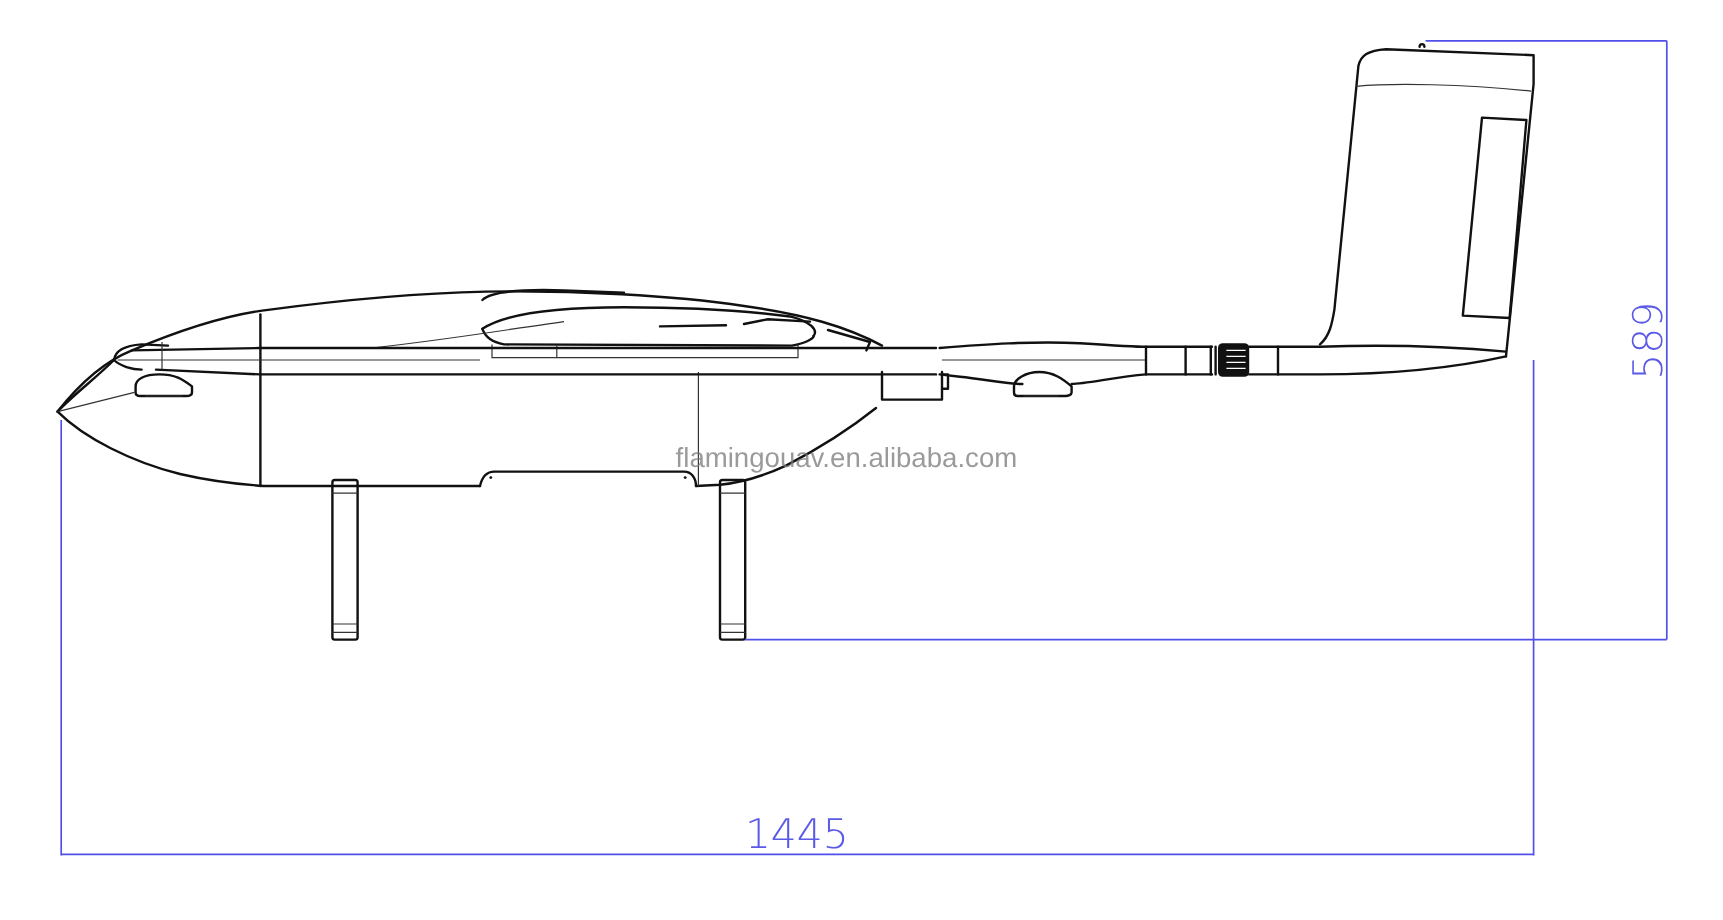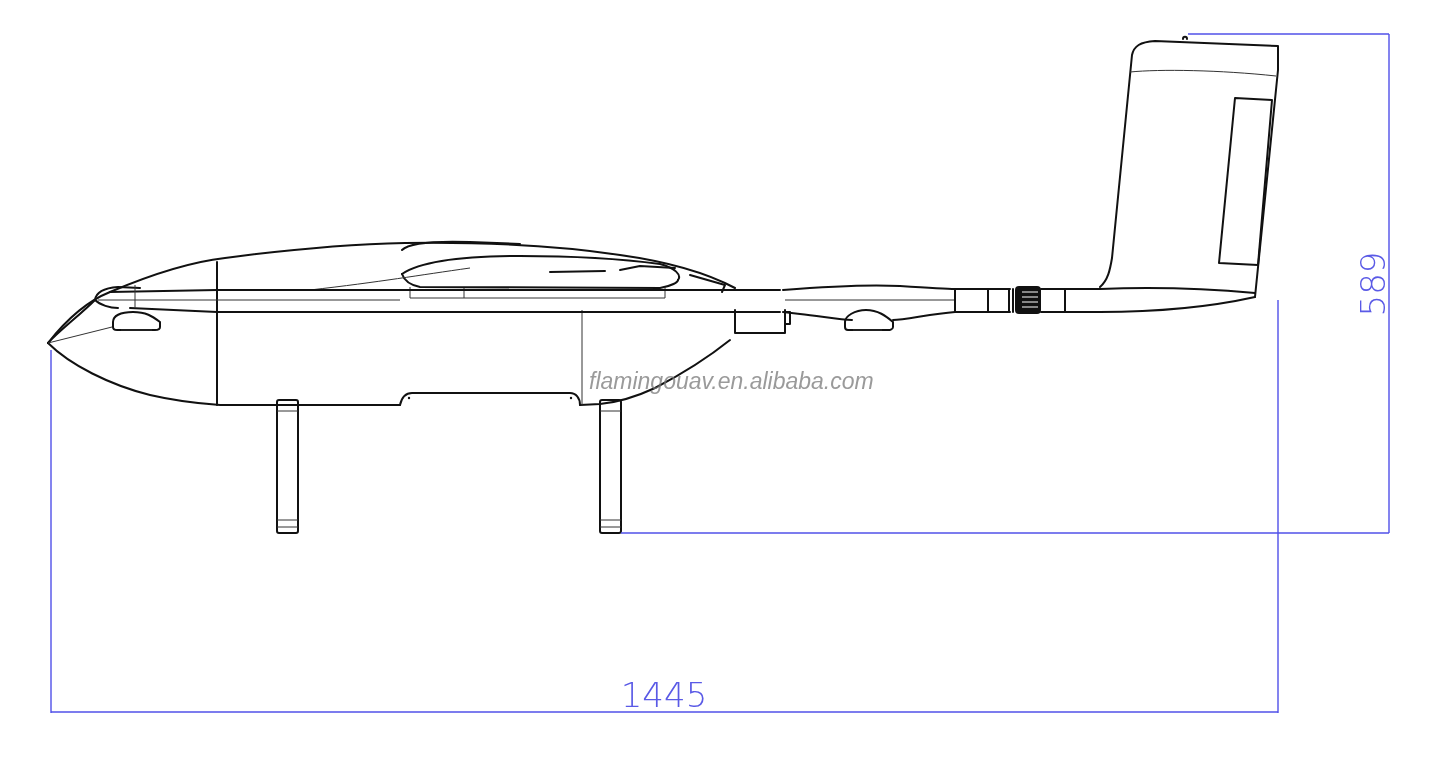--- a/index.html
+++ b/index.html
@@ -2,21 +2,21 @@
 <html><head>
 <meta charset="utf-8">
 <style>
   html, body { margin: 0; padding: 0; background: #ffffff; }
   body { width: 1436px; height: 767px; overflow: hidden; position: relative; font-family: "Liberation Sans", sans-serif; }
   #drawing { position: absolute; left: 0; top: 0; width: 1436px; height: 767px; }
   .ln { fill: none; stroke: #111; stroke-width: 2; stroke-linejoin: round; stroke-linecap: round; }
   .thin { fill: none; stroke: #333; stroke-width: 1; }
   .dim { fill: none; stroke: #5050e8; stroke-width: 1.4; }
   .dimtxt { fill: #5a5ae6; font-family: "DejaVu Sans", sans-serif; font-weight: 200; }
-  .wm { position: absolute; left: 589px; top: 368px; font-family: "Liberation Sans", sans-serif; font-size: 23px; color: rgba(120,120,120,0.75); letter-spacing: 0px; white-space: nowrap; font-style: italic; }
+  .wm { position: absolute; left: 563px; top: 368px; font-family: "Liberation Sans", sans-serif; font-size: 23px; color: rgba(120,120,120,0.75); letter-spacing: 0px; white-space: nowrap; }
 </style>
 </head>
 <body>
 
 <svg id="drawing" viewBox="0 0 1436 767" xmlns="http://www.w3.org/2000/svg">
 
   <g>
 
     <path class="ln" d="M48,343 C70,315 90,300 110,292 C150,275 190,262 225,258 C300,248 360,244 405,243 C480,242 560,246 620,255 C670,262 705,272 735,288"></path>
 

